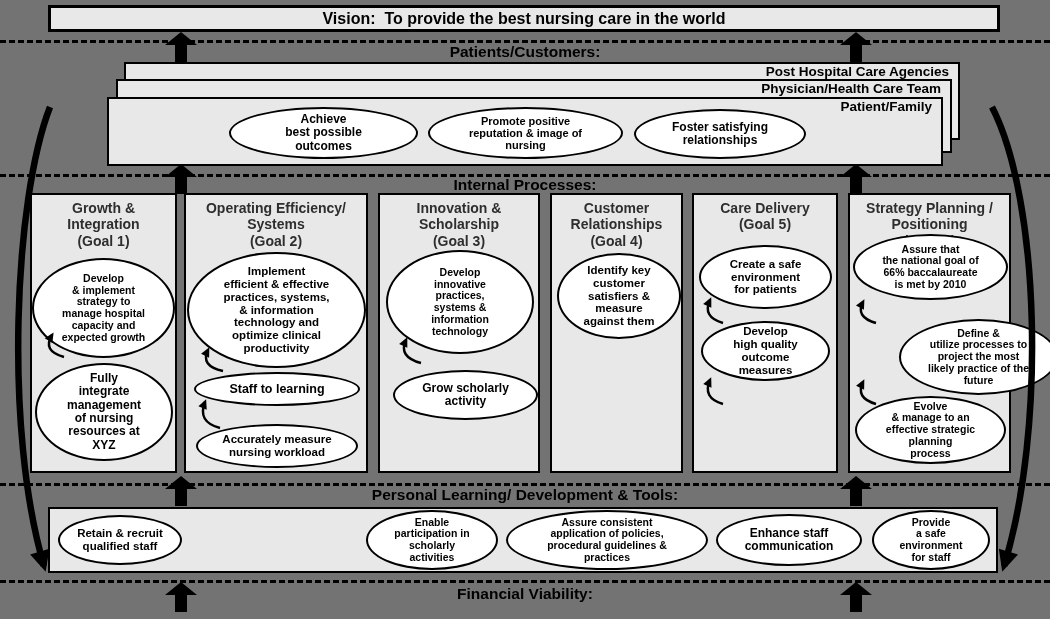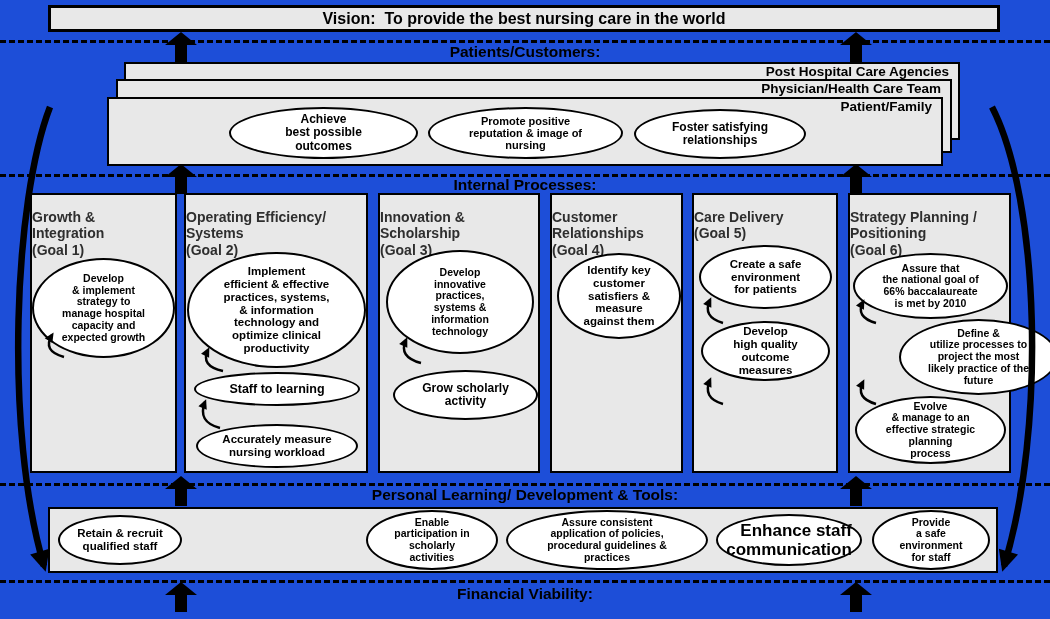--- a/index.html
+++ b/index.html
@@ -1,17 +1,17 @@
 <!DOCTYPE html>
 <html><head>
 <meta charset="utf-8">
 <style>
   html,body { margin:0; padding:0; background:#ffffff; }
   .canvas {
-    position:relative; width:1050px; height:619px; background:#1d4ed8;
+    position:relative; width:1050px; height:619px; background:#737373;
     font-family:"Liberation Sans", sans-serif; overflow:hidden; color:#000;
   }
   .box {
     position:absolute; background:#e8e8e8; border:2px solid #000;
     box-sizing:border-box;
   }
   .vision {
     border-width:3px; display:flex; align-items:center; justify-content:center;
     font-weight:bold; font-size:16px;
   }
@@ -27,21 +27,21 @@
     text-align:right;
   }
   .oval {
     position:absolute; background:#ffffff; border:2px solid #000; border-radius:50%;
     display:flex; align-items:center; justify-content:center; text-align:center;
     font-weight:bold; line-height:1.12; white-space:pre-line; box-sizing:border-box;
     padding:2px;
   }
   .goal { position:absolute; background:#e8e8e8; border:2.5px solid #000; box-sizing:border-box; }
   .goalhead {
-    padding-top:14px; font-weight:bold; font-size:14px;
+    padding-top:5px; text-align:center; font-weight:bold; font-size:14px;
     line-height:1.17; white-space:pre-line; color:#2e2e2e;
   }
   .blockarrow { position:absolute; }
   .overlay { position:absolute; left:0; top:0; pointer-events:none; }
 </style>
 </head>
 <body>
 
 <div class="canvas">
 
@@ -81,20 +81,26 @@
     <div class="goalhead">Growth &amp;
 Integration
 (Goal 1)</div>
   </div>
   <div class="oval" style="left:32px; top:258px; width:143px; height:100px; font-size:10.5px;">Develop
 &amp; implement
 strategy to
 manage hospital
 capacity and
 expected growth</div>
+  <div class="oval" style="left:35px; top:363px; width:138px; height:98px; font-size:12px;">Fully
+integrate
+management
+of nursing
+resources at
+XYZ</div>
 
   <div class="goal" style="left:184px; top:193px; width:184px; height:280px;">
     <div class="goalhead">Operating Efficiency/
 Systems
 (Goal 2)</div>
   </div>
   <div class="oval" style="left:187px; top:252px; width:179px; height:116px; font-size:11.5px;">Implement
 efficient &amp; effective
 practices, systems,
 &amp; information
@@ -140,21 +146,21 @@
   <div class="oval" style="left:701px; top:321px; width:129px; height:60px; font-size:11.5px;">Develop
 high quality
 outcome
 measures</div>
 
   <div class="goal" style="left:848px; top:193px; width:163px; height:280px;">
     <div class="goalhead">Strategy Planning /
 Positioning
 (Goal 6)</div>
   </div>
-  <div class="oval" style="left:853px; top:253px; width:155px; height:66px; font-size:10.5px;">Assure that
+  <div class="oval" style="left:853px; top:234px; width:155px; height:66px; font-size:10.5px;">Assure that
 the national goal of
 66% baccalaureate
 is met by 2010</div>
   <div class="oval" style="left:851px; top:319px; width:159px; height:76px; font-size:10.5px;margin-left:48px;">Define &amp;
 utilize processes to
 project the most
 likely practice of the
 future</div>
   <div class="oval" style="left:855px; top:396px; width:151px; height:68px; font-size:10.5px;">Evolve
 &amp; manage to an
@@ -166,21 +172,21 @@
   <div class="oval" style="left:58px;  top:515px; width:124px; height:50px; font-size:11.5px;">Retain &amp; recruit
 qualified staff</div>
   <div class="oval" style="left:366px; top:510px; width:132px; height:60px; font-size:10.5px;">Enable
 participation in
 scholarly
 activities</div>
   <div class="oval" style="left:506px; top:510px; width:202px; height:60px; font-size:10.5px;">Assure consistent
 application of policies,
 procedural guidelines &amp;
 practices</div>
-  <div class="oval" style="left:716px; top:514px; width:146px; height:52px; font-size:17px;text-align:right;">Enhance staff
+  <div class="oval" style="left:716px; top:514px; width:146px; height:52px; font-size:12px;">Enhance staff
 communication</div>
   <div class="oval" style="left:872px; top:510px; width:118px; height:60px; font-size:10.5px;">Provide
 a safe
 environment
 for staff</div>
 
   <svg class="blockarrow" style="left:165px; top:32px" width="32" height="30">
       <polygon points="16,0 32,13 22,13 22,30 10,30 10,13 0,13" fill="#000"></polygon>
     </svg>
   <svg class="blockarrow" style="left:840px; top:32px" width="32" height="30">

